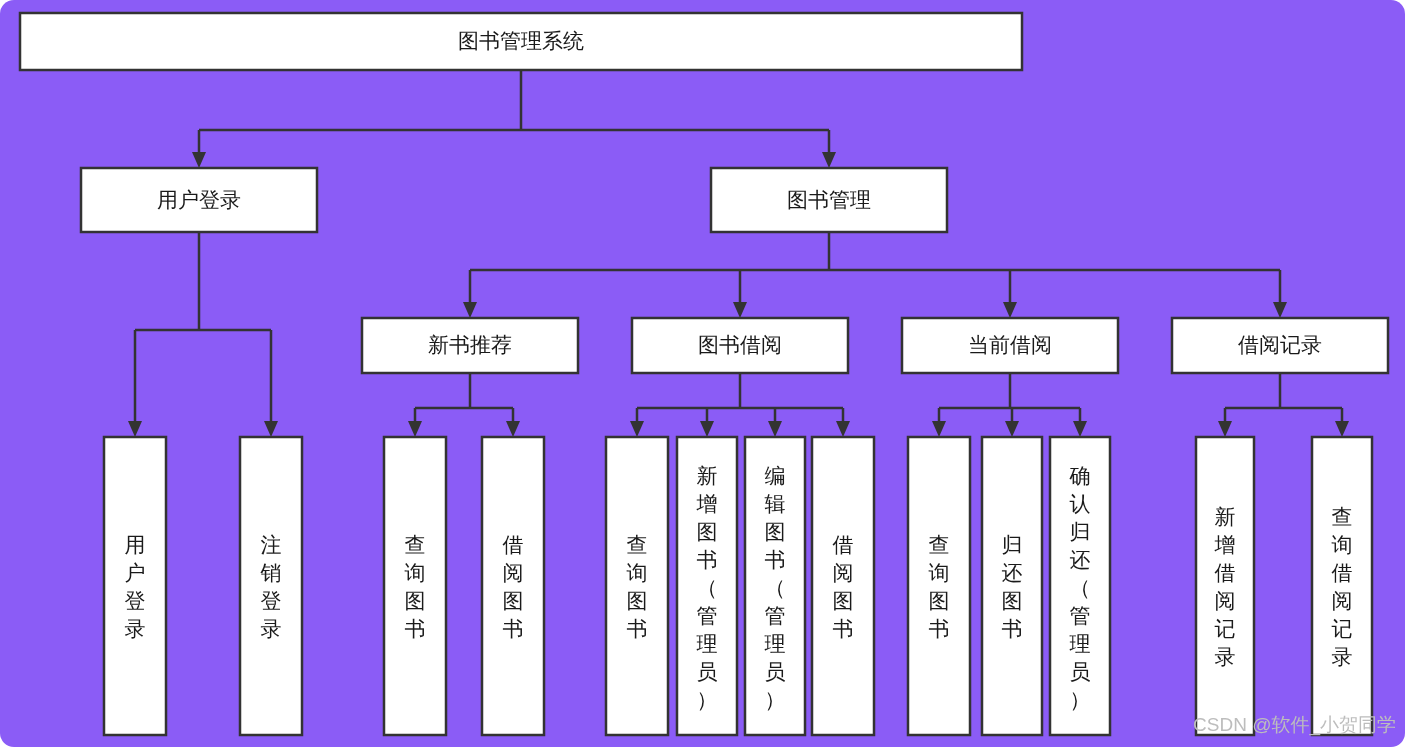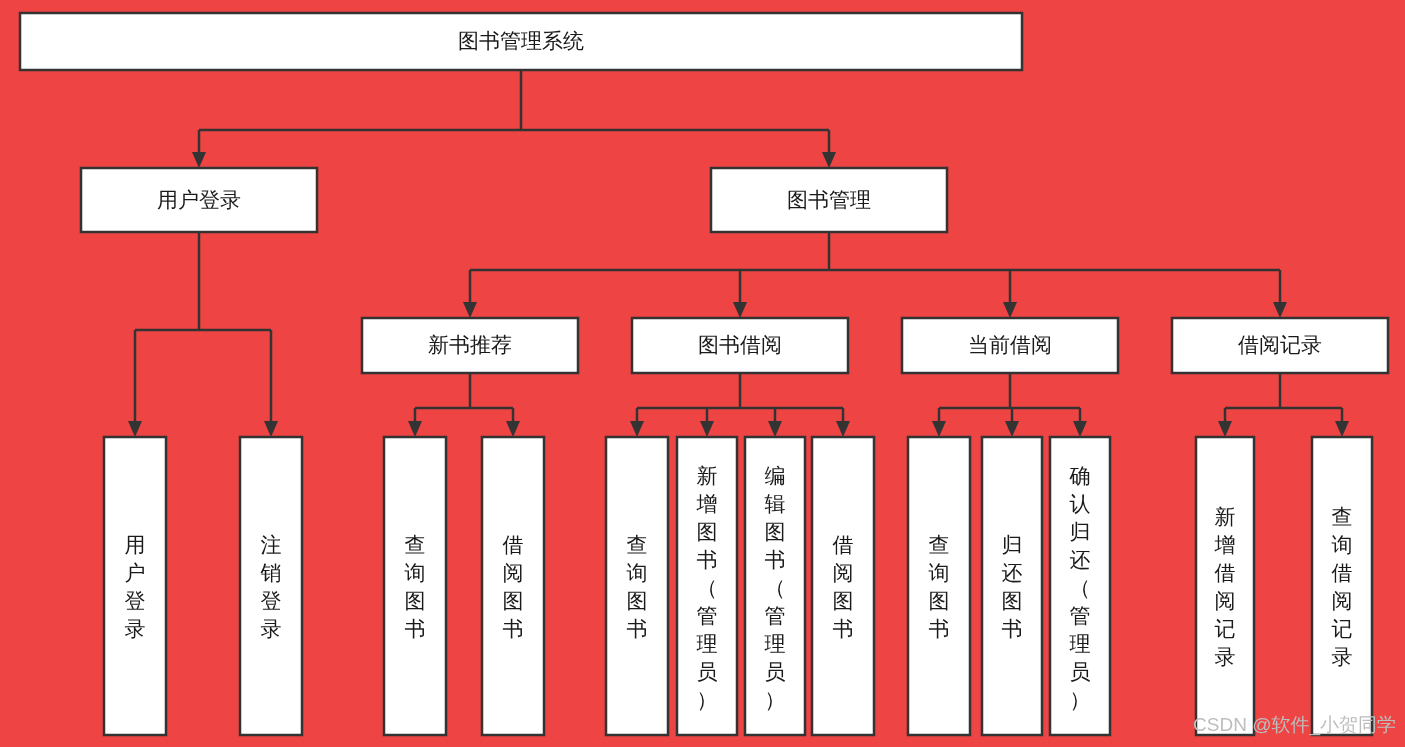--- a/index.html
+++ b/index.html
@@ -8,22 +8,23 @@
     padding: 0;
     background: #ffffff;
   }
   body {
     font-family: "Liberation Sans", "DejaVu Sans", sans-serif;
   }
   #diagram-root {
     position: relative;
     width: 1405px;
     height: 747px;
-    background: #ef4444;
+    background: #8b5cf6;
     overflow: hidden;
+    border-radius: 14px;
   }
   svg.diagram-canvas {
     position: absolute;
     left: 0;
     top: 0;
     width: 1405px;
     height: 747px;
     display: block;
   }
   .node-box {

